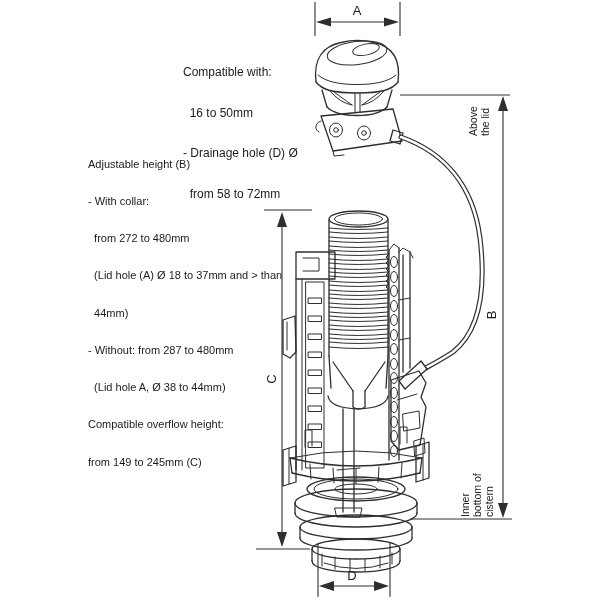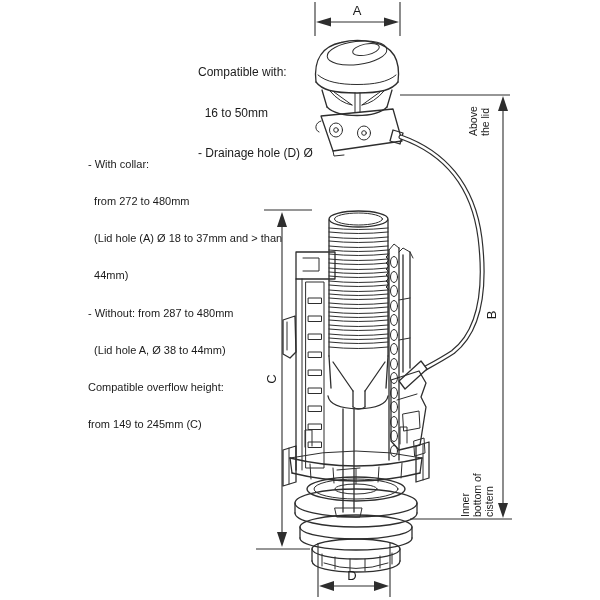--- a/index.html
+++ b/index.html
@@ -2,21 +2,21 @@
 <html style="--line: #2e2e2e; --text: #1b1b1b; --background: #ffffff;"><head>
 <meta charset="utf-8">
 <style>
   html,body{margin:0;padding:0;background:#fff;}
   .stage{
     position:relative;width:600px;height:600px;background:#fff;overflow:hidden;
     font-family:"Liberation Sans",sans-serif;color:var(--text,#1b1b1b);
   }
   .stage svg{position:absolute;left:0;top:0;color:var(--line,#2e2e2e);}
   .note{position:absolute;white-space:pre;}
-  .note-compat{left:198px;top:39px;font-size:12px;line-height:13.5px;}
+  .note-compat{left:183px;top:39px;font-size:12px;line-height:13.5px;}
   .note-adjust{left:88px;top:133px;font-size:11px;line-height:12.4px;}
   .dimlabel{position:absolute;font-size:13px;text-align:center;width:16px;}
   .dimlabel-a{left:349px;top:3px;}
   .dimlabel-d{left:344px;top:568px;}
   .rot{position:absolute;transform:rotate(-90deg);transform-origin:center;
        font-size:10.5px;line-height:12px;display:flex;flex-direction:column;}
   .rot-b{left:484px;top:307px;width:16px;height:16px;font-size:13px;align-items:center;justify-content:center;}
   .rot-c{left:264px;top:371px;width:16px;height:16px;font-size:13px;align-items:center;justify-content:center;}
   .rot-above{left:457px;top:100px;width:46px;height:26px;}
   .rot-inner{left:449px;top:471px;width:56px;height:36px;}
@@ -207,23 +207,25 @@
       <line class="dim" x1="332" y1="586" x2="376" y2="586"></line>
       <polygon class="arrow" points="319,586 334,581 334,591"></polygon>
       <polygon class="arrow" points="389,586 374,581 374,591"></polygon>
     </g>
   </svg>
 
   <div class="note note-compat">
     <div>Compatible with:</div>
     <div>  16 to 50mm</div>
     <div>- Drainage hole (D) Ø</div>
+    <div>  from 58 to 72mm</div>
   </div>
 
   <div class="note note-adjust">
+    <div>Adjustable height (B)</div>
     <div>- With collar:</div>
     <div>  from 272 to 480mm</div>
     <div>  (Lid hole (A) Ø 18 to 37mm and &gt; than</div>
     <div>  44mm)</div>
     <div>- Without: from 287 to 480mm</div>
     <div>  (Lid hole A, Ø 38 to 44mm)</div>
     <div>Compatible overflow height:</div>
     <div>from 149 to 245mm (C)</div>
   </div>
 

